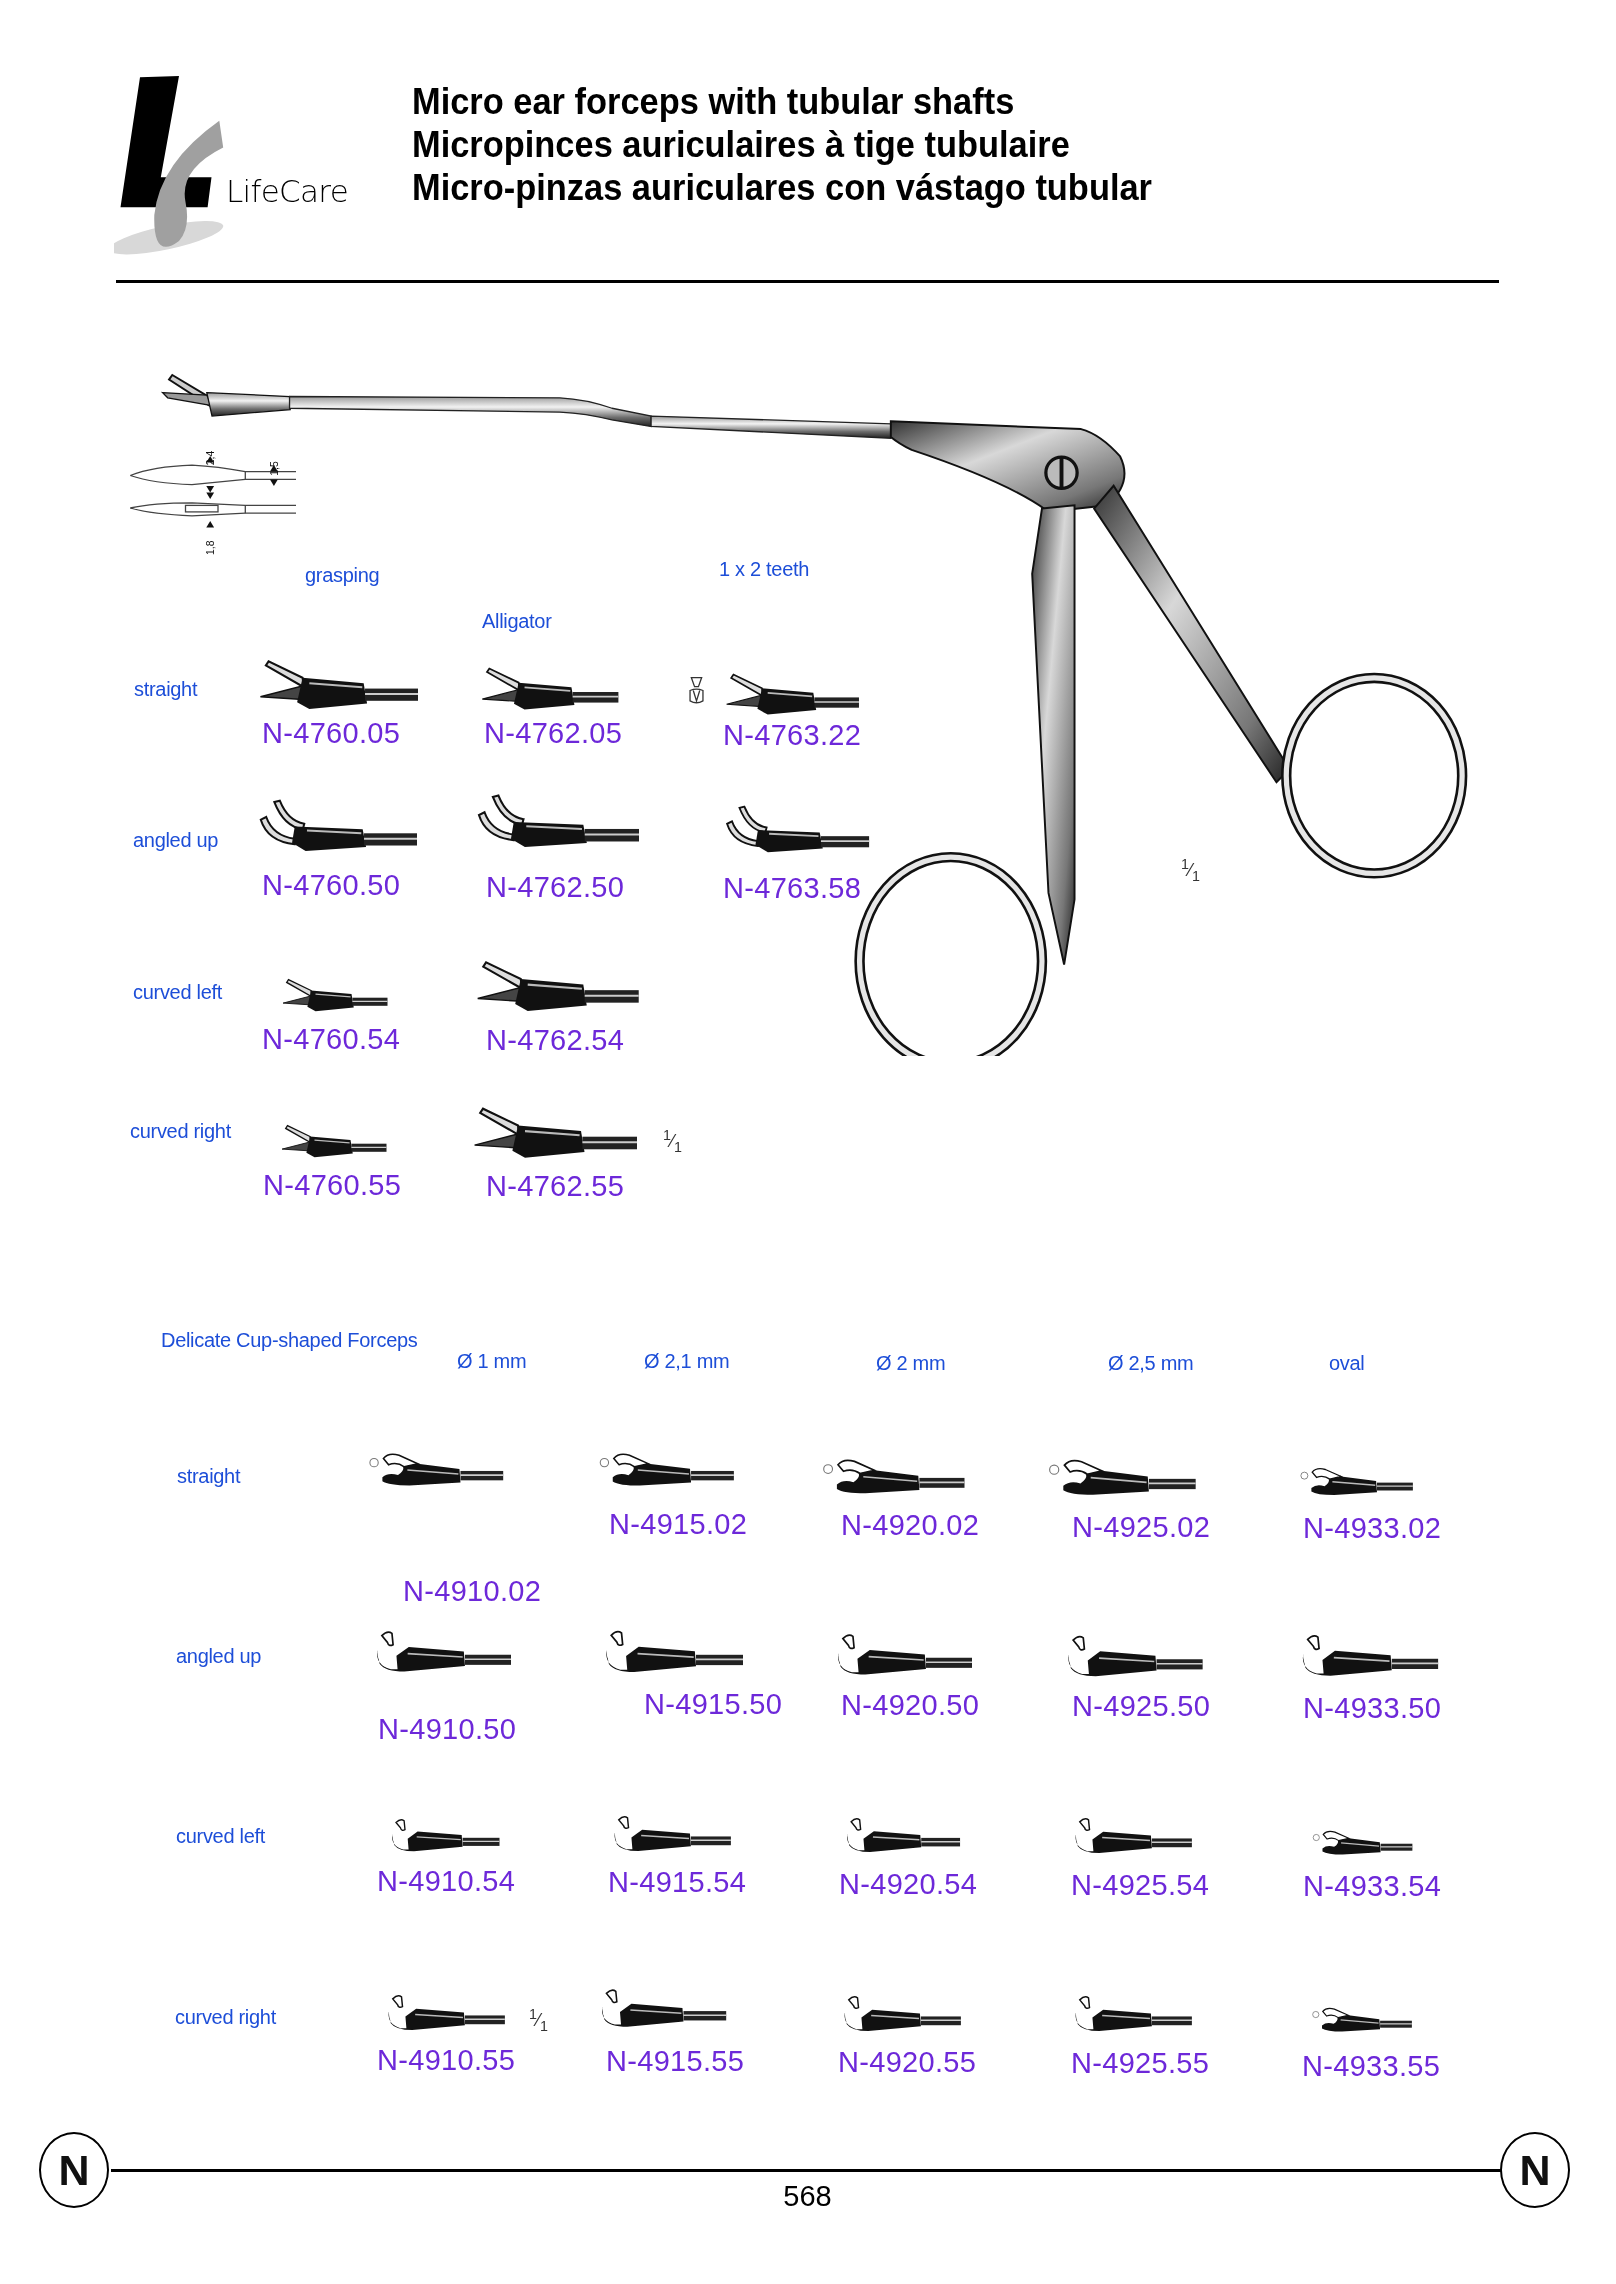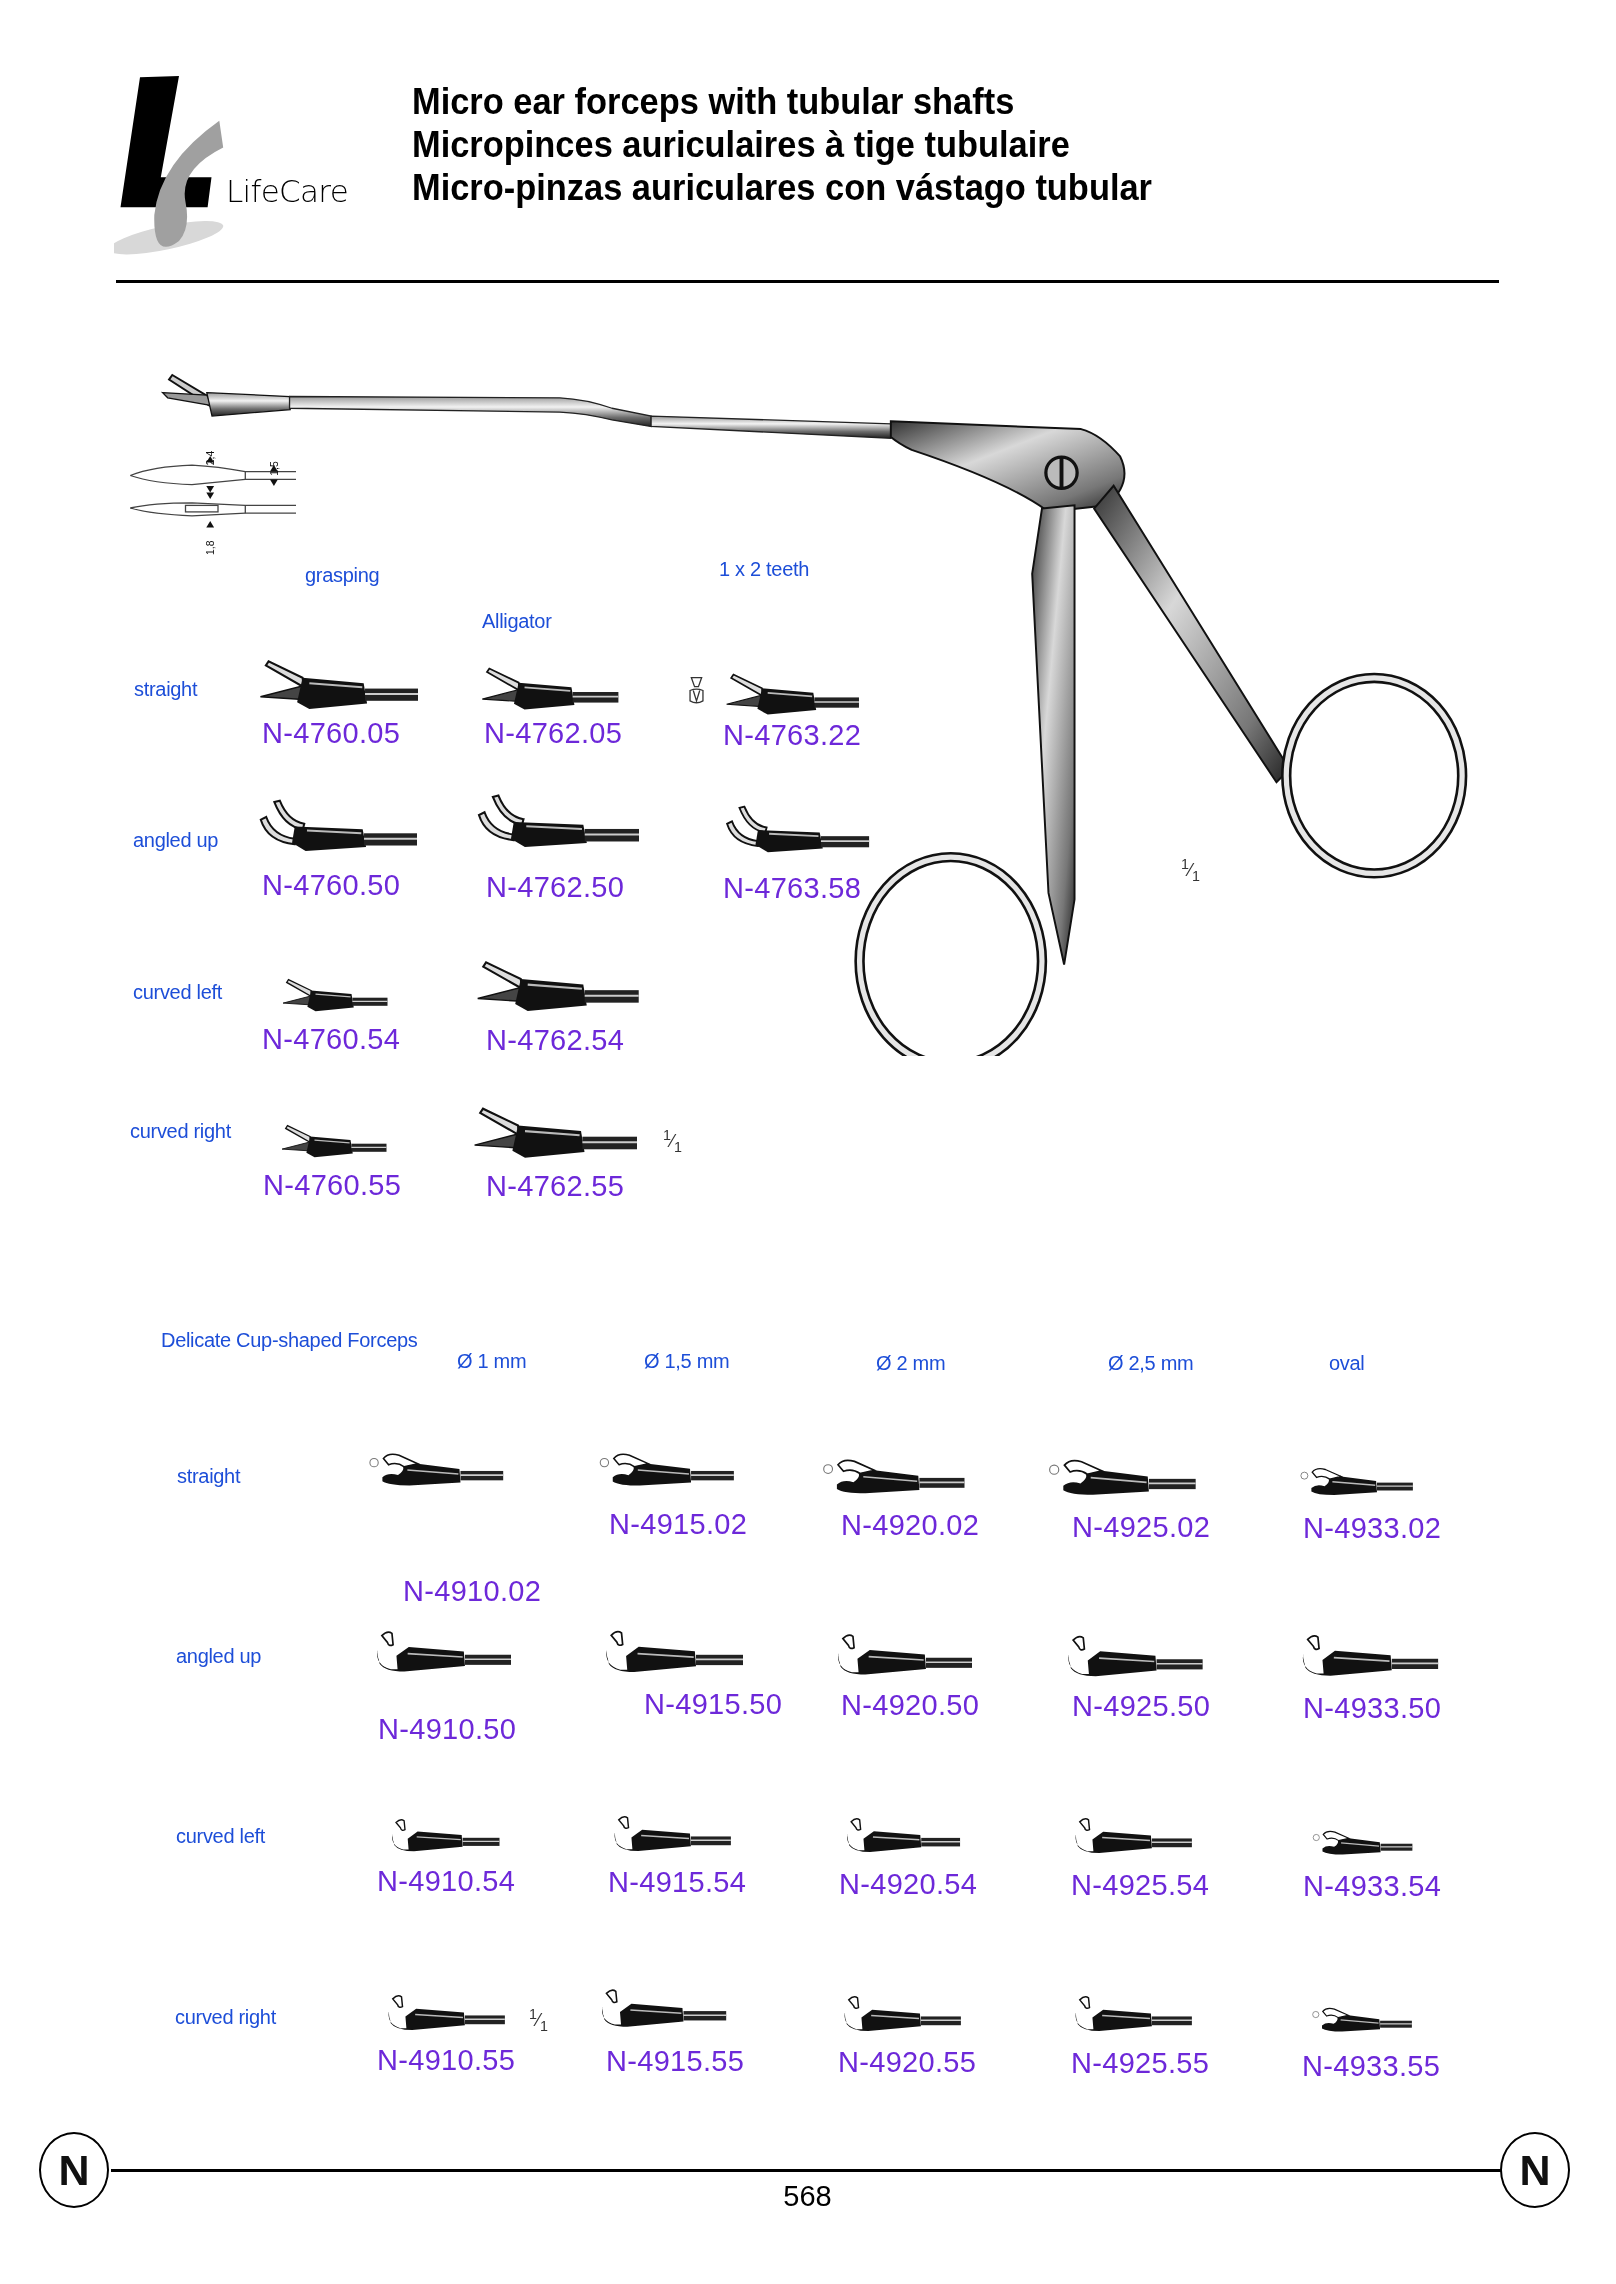--- a/index.html
+++ b/index.html
@@ -203,21 +203,21 @@
   </svg>
 <div class="abs scale" style="left:663px; top:1127px;">
   <sup>1</sup>⁄<sub>1</sub>
 </div>
 <div class="abs code" style="left:263px; top:1169px;">N-4760.55</div>
 <div class="abs code" style="left:486px; top:1170px;">N-4762.55</div>
 
 <div class="abs lbl" style="left:133px; top:1329px;margin-left:28px;">Delicate Cup-shaped Forceps</div>
 
 <div class="abs lbl" style="left:413px; top:1350px;margin-left:44px;">Ø 1 mm</div>
-<div class="abs lbl" style="left:644px; top:1350px;">Ø 1,5 mm</div>
+<div class="abs lbl" style="left:644px; top:1350px;">Ø 2,1 mm</div>
 <div class="abs lbl" style="left:876px; top:1352px;">Ø 2 mm</div>
 <div class="abs lbl" style="left:1108px; top:1352px;">Ø 2,5 mm</div>
 <div class="abs lbl" style="left:1329px; top:1352px;">oval</div>
 
 <div class="abs lbl" style="left:177px; top:1465px;">straight</div>
 <svg class="tip" style="left:360px; top:1451px" width="151" height="42" viewBox="0 0 232 64">
     <use href="#cup-straight"></use>
   </svg>
 <svg class="tip" style="left:589px; top:1451px" width="154" height="42" viewBox="0 0 236 64">
     <use href="#cup-straight"></use>

